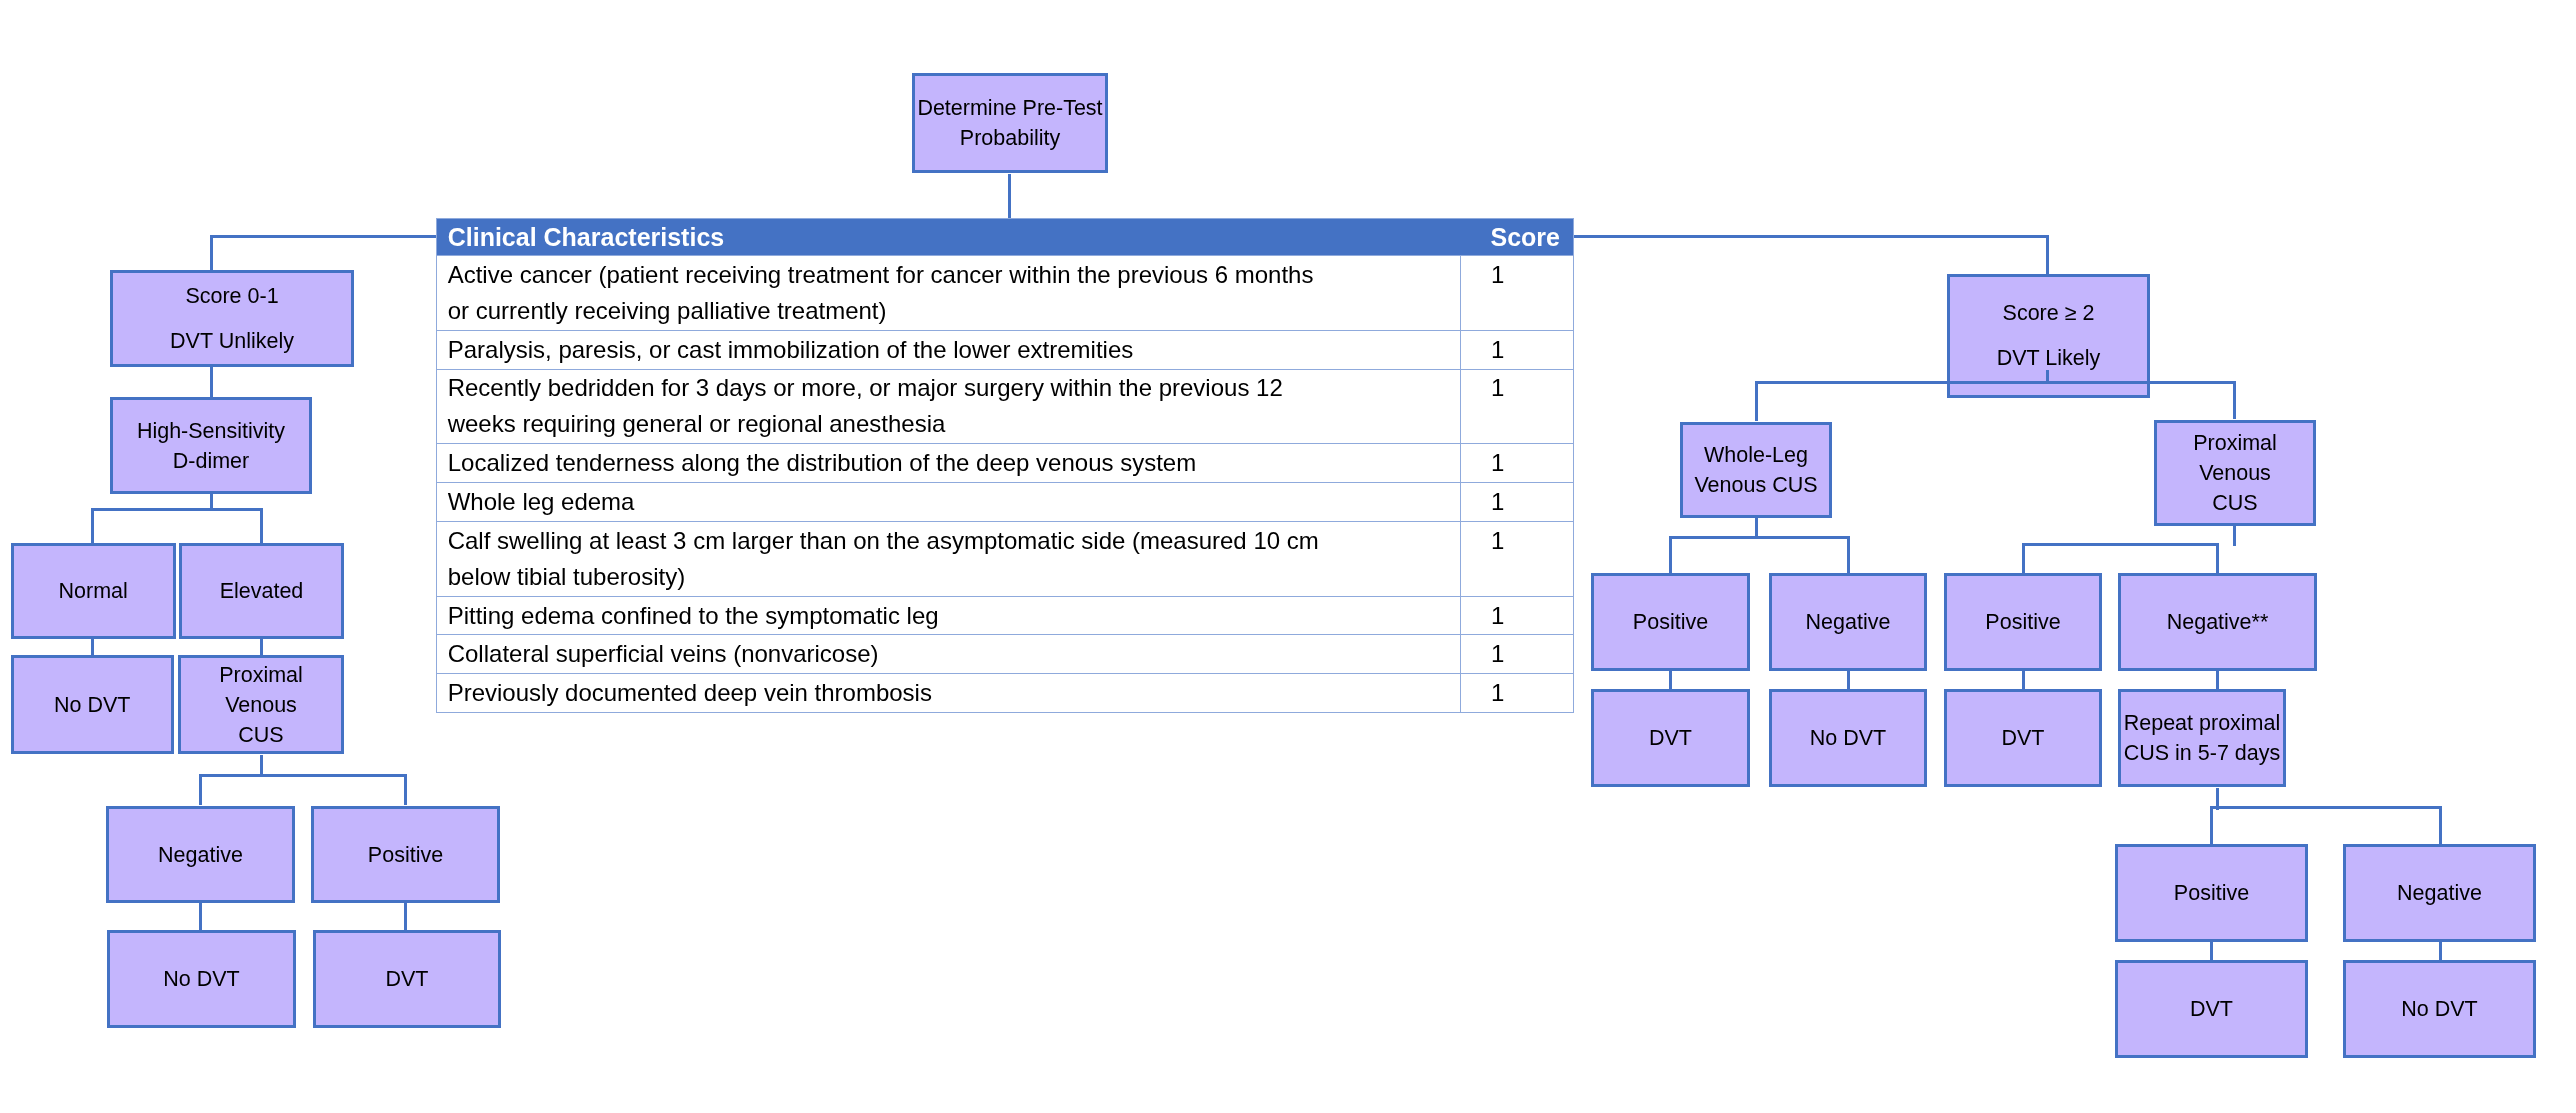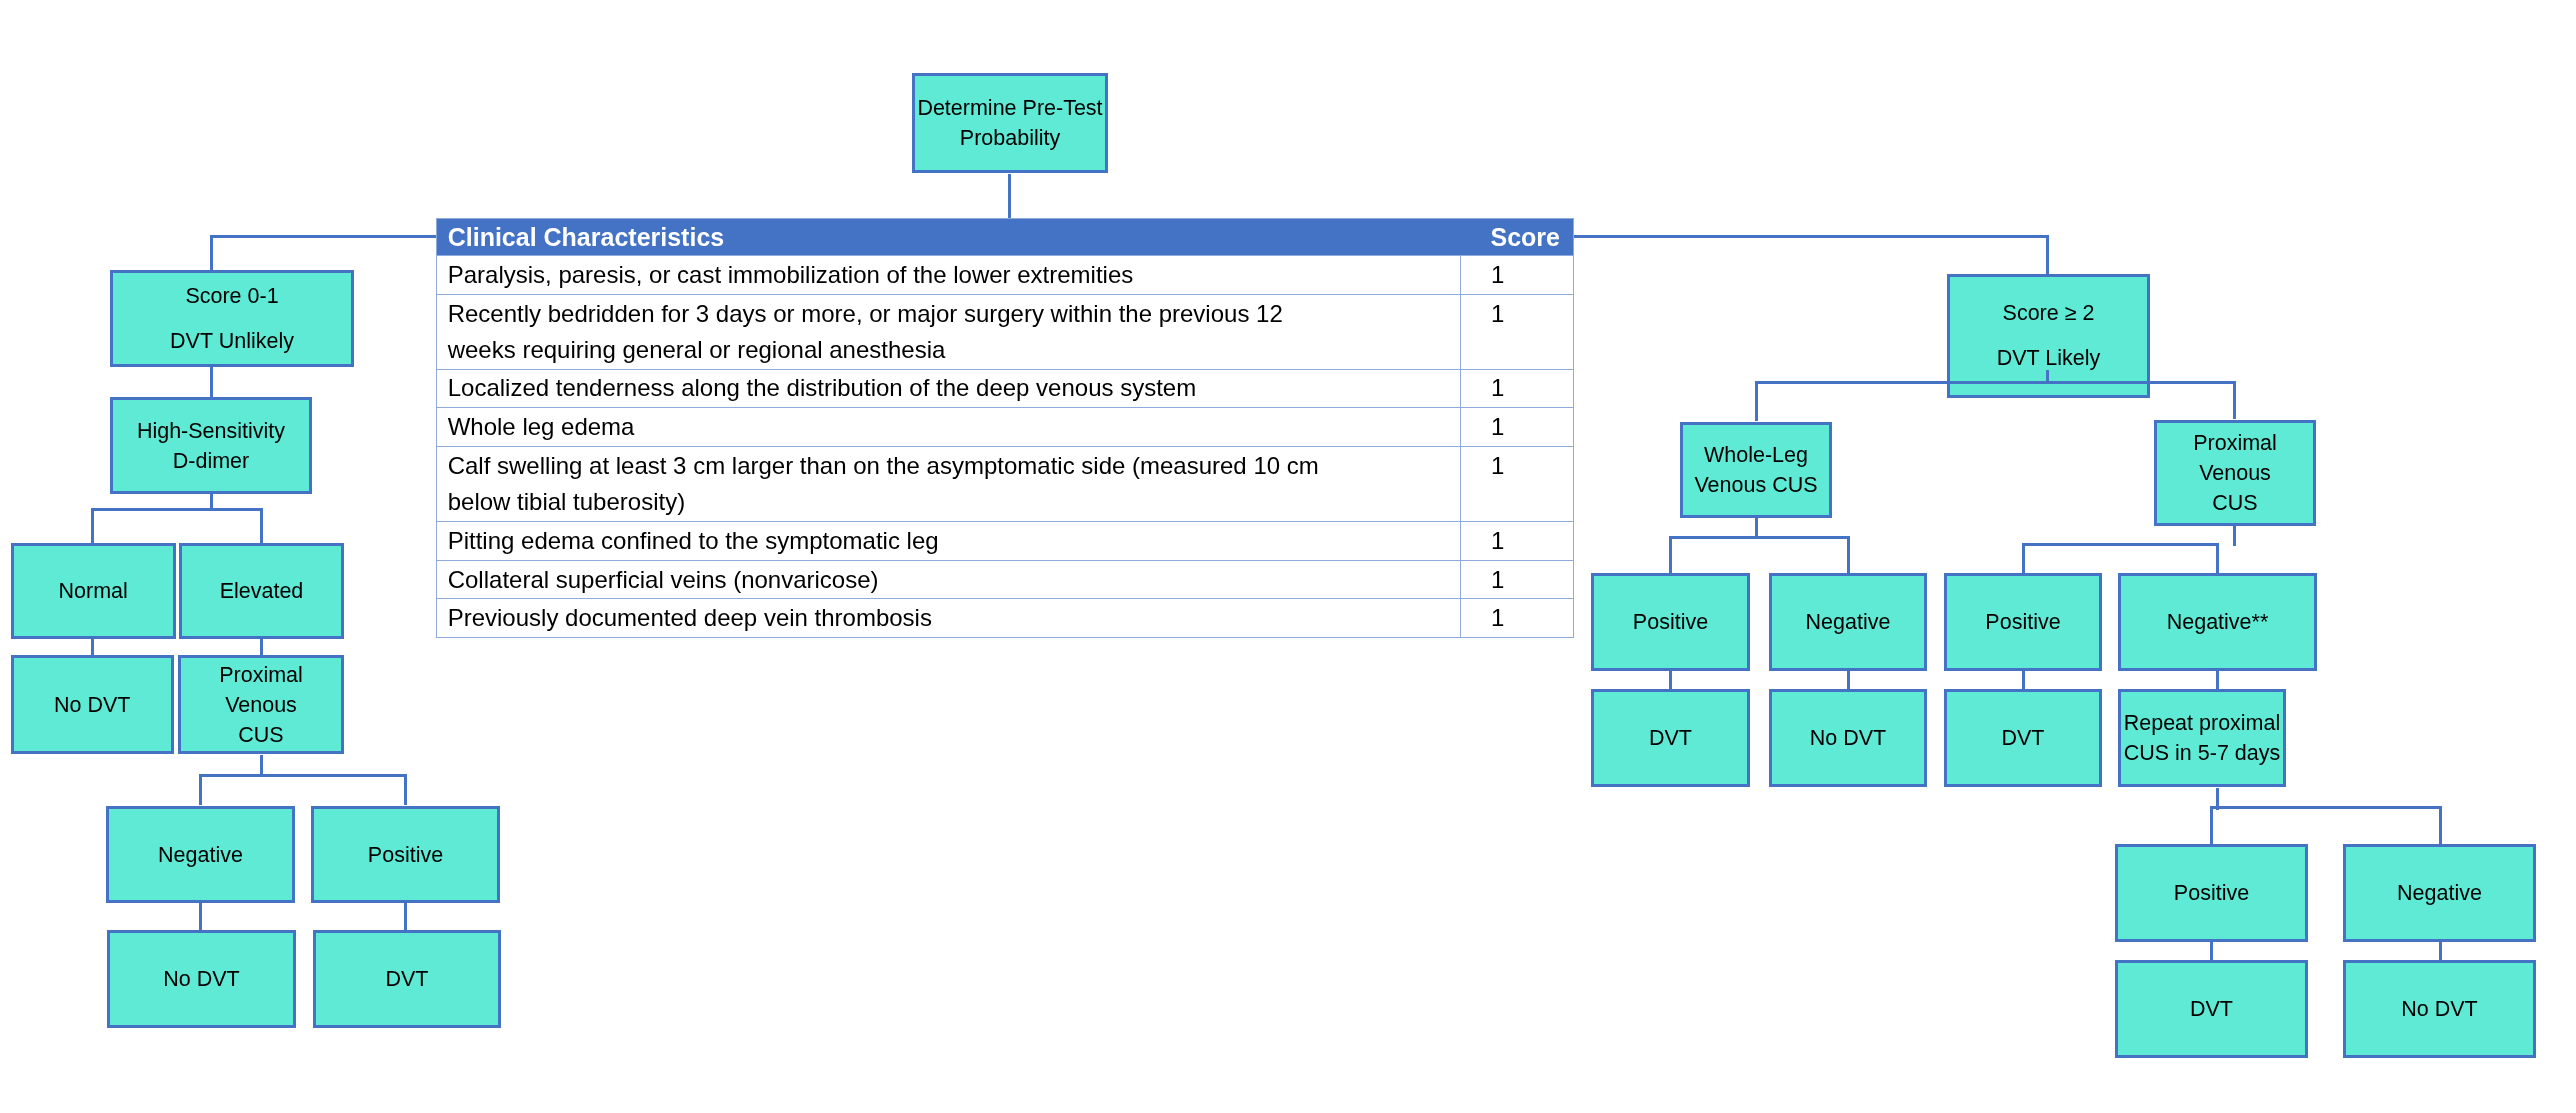--- a/index.html
+++ b/index.html
@@ -12,21 +12,21 @@
     width:2576px;height:1113px;
     font-family:"Liberation Sans", sans-serif;
     color:#000;
     overflow:hidden;
   }
   
   .node{
     position:absolute;
     box-sizing:border-box;
     border:3.6px solid var(--accent);
-    background:#5eead4;
+    background:#c4b5fd;
     display:flex;align-items:center;justify-content:center;
     text-align:center;
   }
   .node-label{
     white-space:pre-line;
     font-size:21.5px;
     line-height:30px;
   }
   .node.spread .node-label{line-height:45px;}
   
@@ -198,20 +198,25 @@
       <col style="width:113px">
     </colgroup>
   <thead>
     <tr>
       <th>Clinical Characteristics</th>
       <th class="s">Score</th>
     </tr>
   </thead>
   <tbody>
     <tr>
+        <td>Active cancer (patient receiving treatment for cancer within the previous 6 months
+or currently receiving palliative treatment)</td>
+        <td class="s">1</td>
+      </tr>
+    <tr>
         <td>Paralysis, paresis, or cast immobilization of the lower extremities</td>
         <td class="s">1</td>
       </tr>
     <tr>
         <td>Recently bedridden for 3 days or more, or major surgery within the previous 12
 weeks requiring general or regional anesthesia</td>
         <td class="s">1</td>
       </tr>
     <tr>
         <td>Localized tenderness along the distribution of the deep venous system</td>

